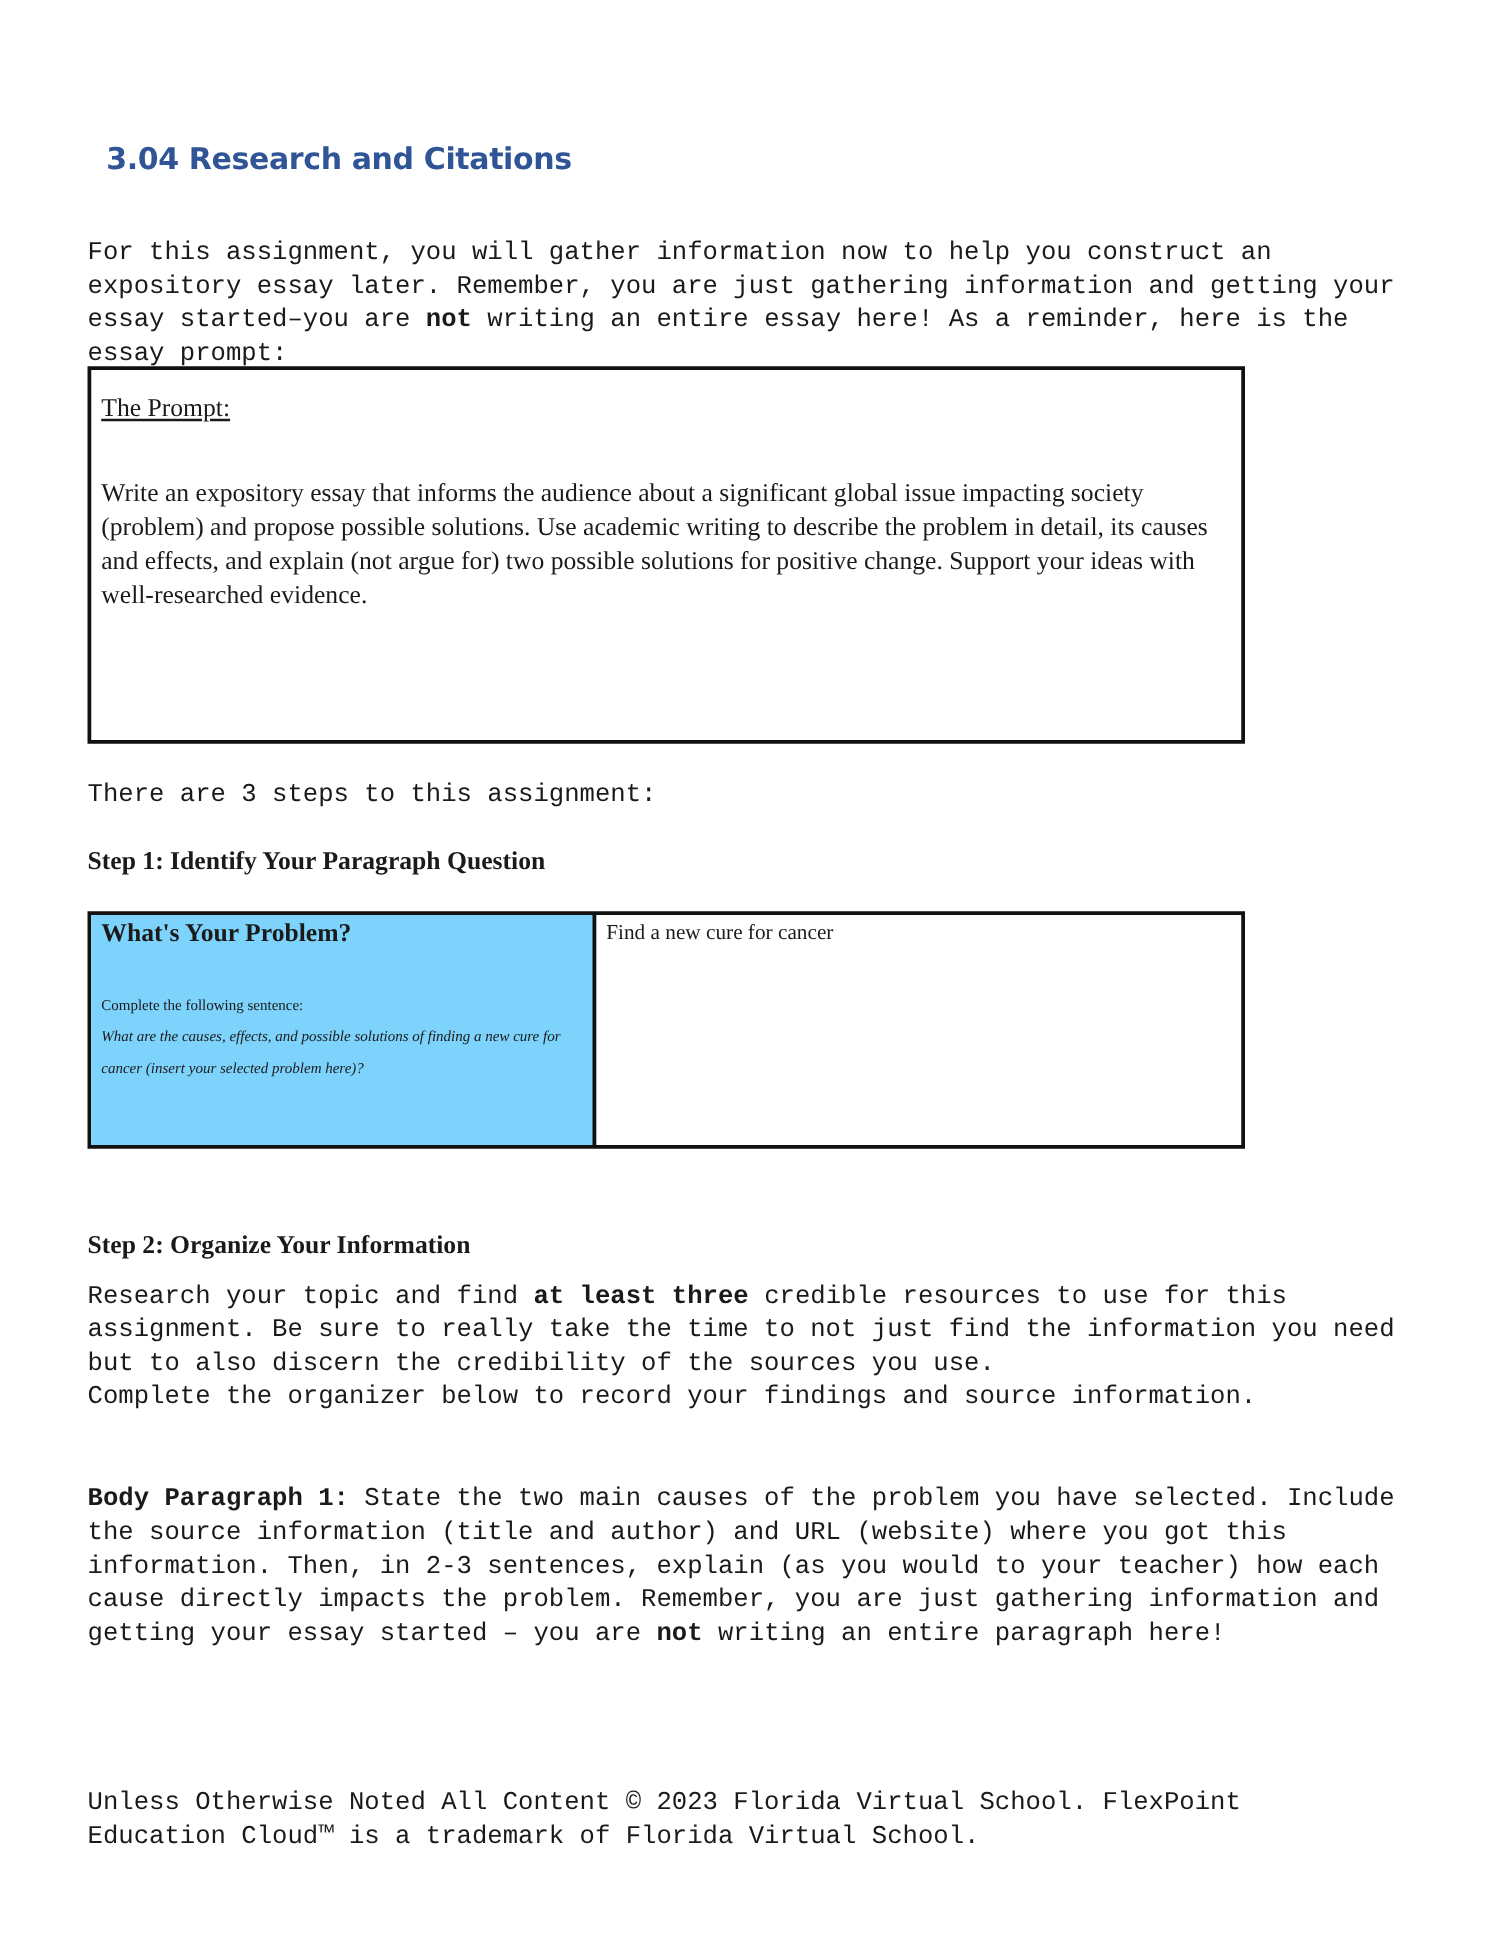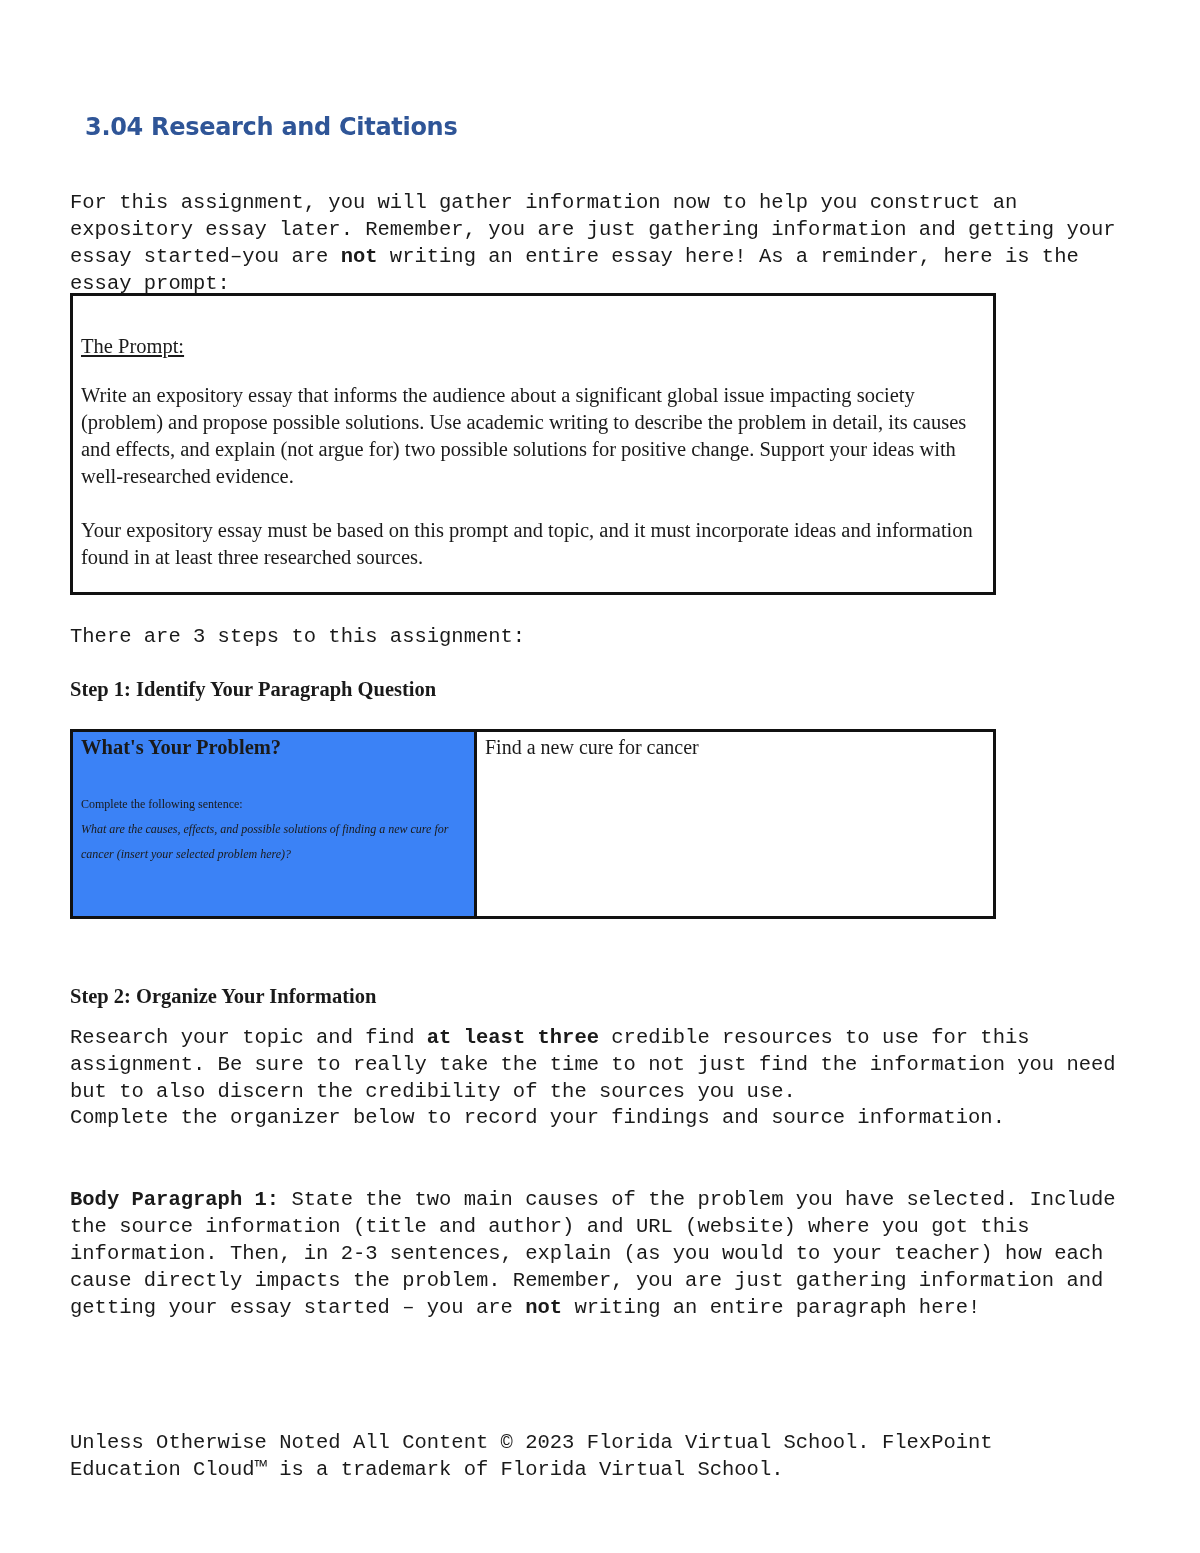--- a/index.html
+++ b/index.html
@@ -15,59 +15,58 @@
       font-weight: bold; font-size: 24px; color: #2f5597; letter-spacing: -0.3px;
       margin: 15px;
     }
     .para { font-size: 20.5px; line-height: 27px; margin: 0; position: absolute; left: 0; font-family: Liberation Mono, monospace; }
     .intro { top: 189px; width: 1060px; }
     .prompt-box {
       position: absolute; left: 0; top: 293px; width: 912px; height: 296px;
       border: 3px solid #111; box-sizing: content-box;
       padding: 0 0 0 8px;
     }
-    .prompt-label { position: absolute; top: 39px; left: 8px; font-size: 20.5px; text-decoration: underline; }
+    .prompt-label { position: absolute; top: 20px; left: 8px; font-size: 20.5px; text-decoration: underline; }
     .prompt-p1 { position: absolute; top: 86px; left: 8px; width: 900px; font-size: 20.5px; line-height: 27px; margin: 0; }
     .prompt-p2 { position: absolute; top: 221px; left: 8px; width: 900px; font-size: 20.5px; line-height: 27px; margin: 0; }
     .steps-intro { top: 623px; }
     .step-heading { position: absolute; left: 0; font-weight: bold; font-size: 20.5px; margin: 0; }
     .step1 { top: 678px; }
     .step2 { top: 985px; }
     .problem-table {
       position: absolute; left: 0; top: 729px; width: 920px; height: 184px;
       border: 3px solid #111; border-collapse: collapse; display: flex;
     }
     .problem-left {
-      width: 404px; background: #3b82f6; border-right: 3px solid #111;
+      width: 404px; background: #7dd3fc; border-right: 3px solid #111;
       padding: 4px 8px; box-sizing: border-box; position: relative;
     }
     .problem-right { flex: 1; padding: 4px 8px; box-sizing: border-box; }
     .problem-q { font-weight: bold; font-size: 20.5px; margin: 0; }
     .problem-inst { position: absolute; top: 60px; left: 8px; font-size: 12px; line-height: 25px; margin: 0; width: 380px; }
     .problem-italic { font-style: italic; display: block; }
-    .problem-answer { font-size: 20px; margin: 0; }
+    .problem-answer { font-size: 17px; margin: 0; }
     .step2-p1 { top: 1024px; width: 1060px; }
     .step2-p2 { top: 1104px; }
     .body-para { top: 1186px; width: 1060px; }
     .footer { top: 1429px; width: 1000px; }
     b { font-weight: bold; }
   </style>
 </head>
 <body>
 
 <div class="page">
 
   <h1 class="title">3.04 Research and Citations</h1>
 
   <p class="para intro"><span>For this assignment, you will gather information now to help you construct an expository essay later. Remember, you are just gathering information and getting your essay started–you are </span><b>not</b><span> writing an entire essay here! As a reminder, here is the essay prompt:</span></p>
 
   <div class="prompt-box">
     <div class="prompt-label">The Prompt:</div>
     <p class="prompt-p1">Write an expository essay that informs the  audience about a significant global issue impacting society (problem) and propose possible solutions. Use academic writing to describe the problem in detail, its causes and effects, and explain (not argue for) two possible solutions for positive change. Support your ideas with well-researched evidence.</p>
-    <p class="prompt-p2">Your expository essay must be based on this prompt and topic, and it must incorporate ideas and information found in at least three researched sources.</p>
   </div>
 
   <p class="para steps-intro">There are 3 steps to this assignment:</p>
 
   <h2 class="step-heading step1">Step 1: Identify Your Paragraph Question</h2>
 
   <div class="problem-table">
     <div class="problem-left">
       <p class="problem-q">What's Your Problem?</p>
       <p class="problem-inst">

